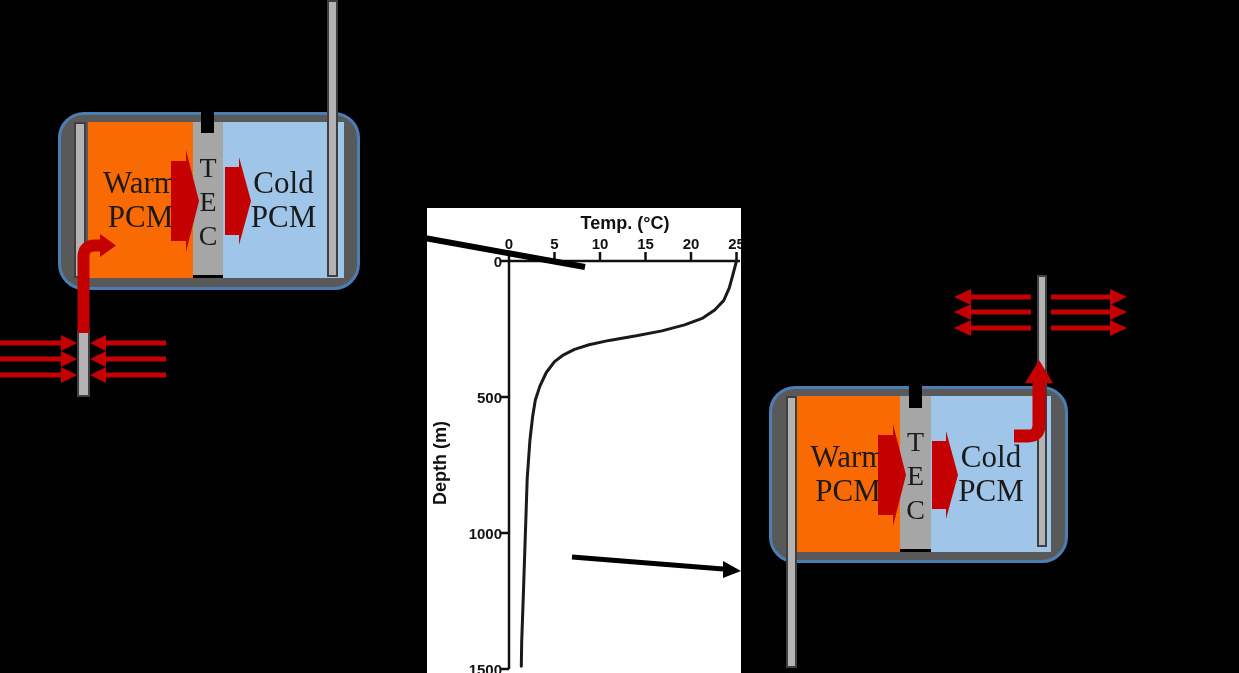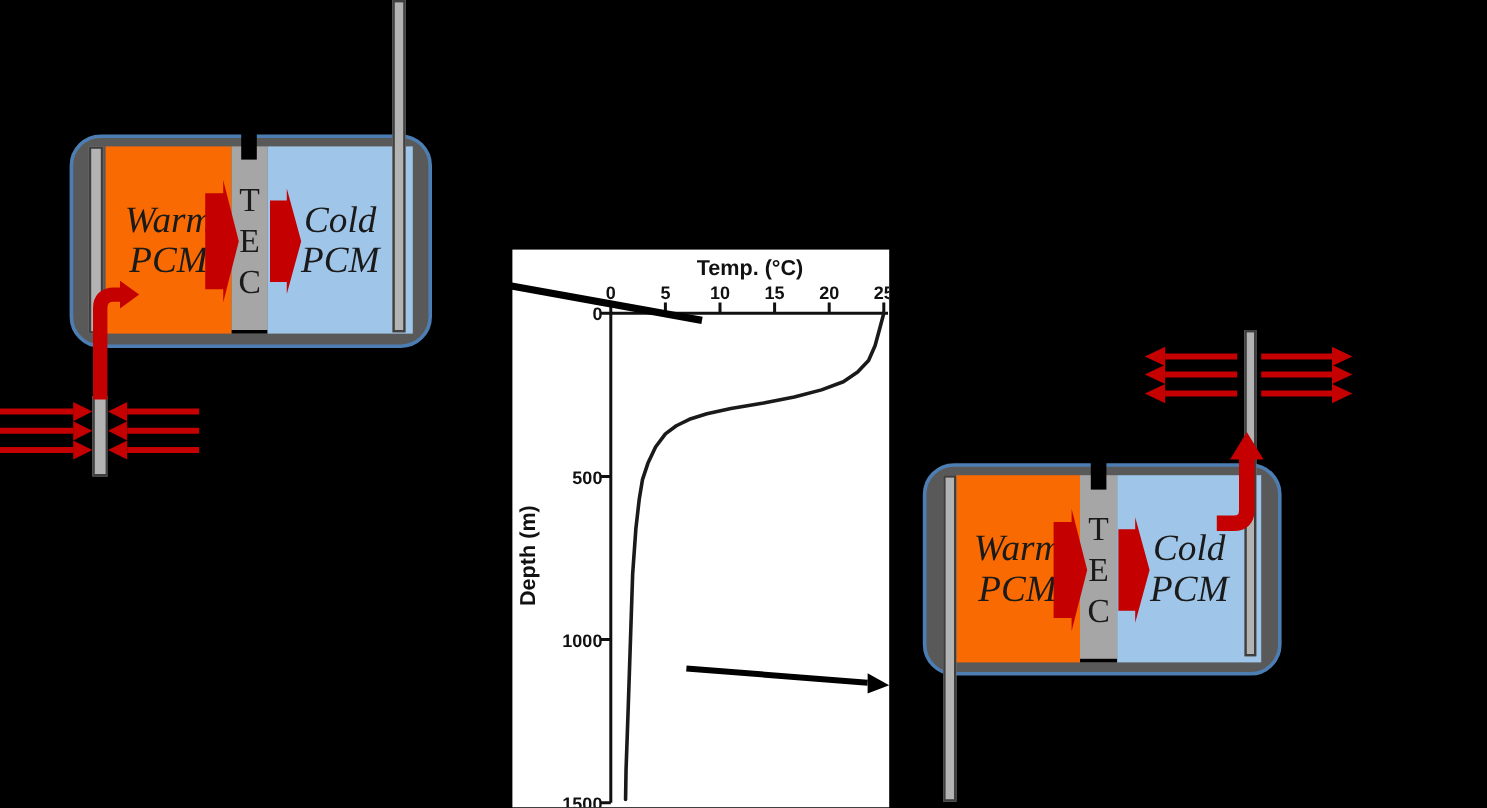--- a/index.html
+++ b/index.html
@@ -13,21 +13,21 @@
   
   .housing{position:absolute;background:var(--container-gray);
            border:3px solid var(--container-border);border-radius:26px;box-sizing:border-box;}
   .block{position:absolute;}
   .orange{background:var(--warm-pcm);}
   .blue{background:var(--cold-pcm);}
   .tecstrip{background:var(--tec-gray);border-bottom:3px solid #000;box-sizing:border-box;}
   .tube{position:absolute;background:var(--tube-fill);border:2px solid var(--tube-border);box-sizing:border-box;}
   .notch{position:absolute;background:#000;}
   .lbl{position:absolute;text-align:center;color:#1a1a1a;}
-  .pcm-lbl{font-size:31px;line-height:34px;font-style:italic;}
+  .pcm-lbl{font-size:31px;line-height:34px;}
   .tec-lbl{font-size:28px;line-height:34px;}
   
   .chart-panel{position:absolute;left:427px;top:184px;width:314px;height:474px;background:var(--chart-bg);margin-top:24px;}
   .chart-title{position:absolute;left:82px;top:5px;width:232px;text-align:center;
                font:bold 18px "Liberation Sans", sans-serif;color:var(--ink);}
   .chart-ylabel{position:absolute;left:-66px;top:244px;width:160px;height:22px;text-align:center;
                 transform:rotate(-90deg);font:bold 18px "Liberation Sans", sans-serif;color:var(--ink);}
   .tick{font:bold 15px "Liberation Sans", sans-serif;fill:var(--ink);}
   svg.overlay{position:absolute;left:0;top:0;width:1239px;height:673px;pointer-events:none;}
   .red-fill{fill:var(--heat-red);}

